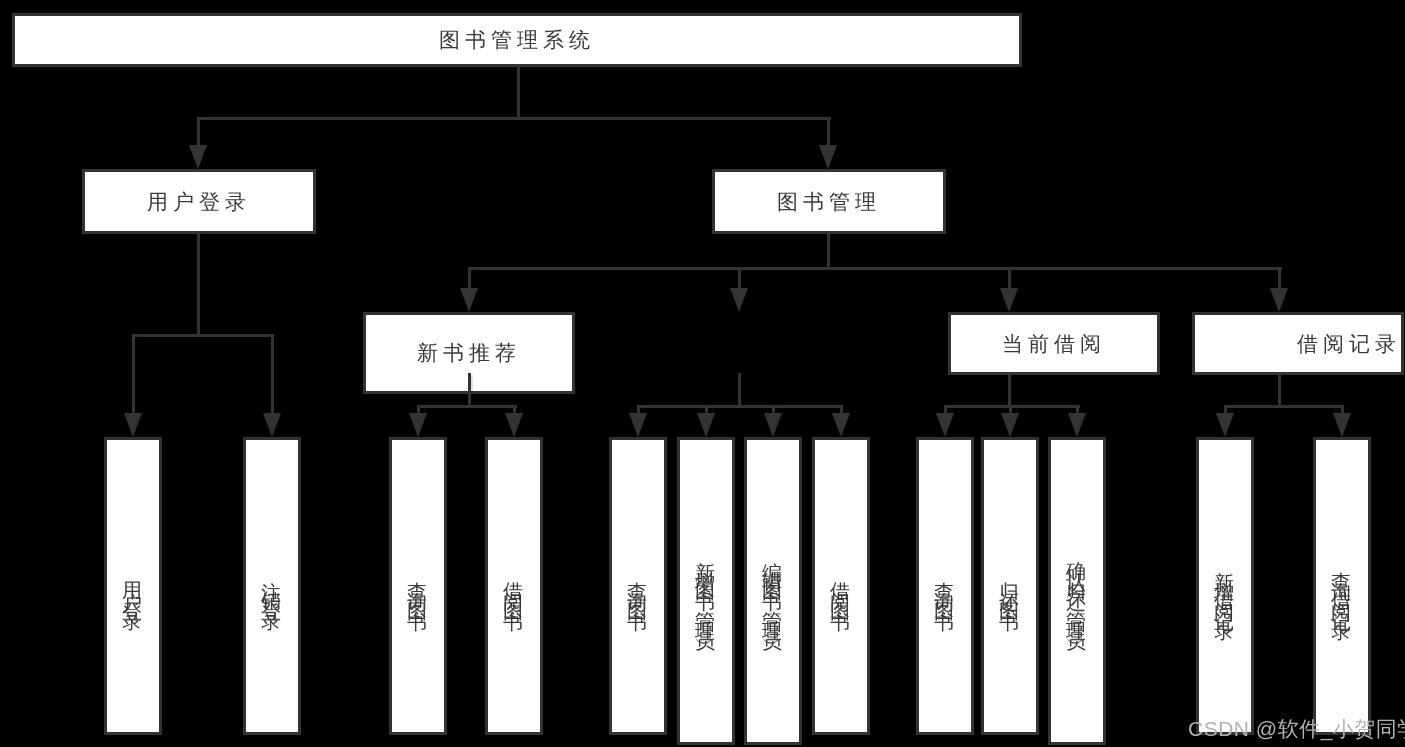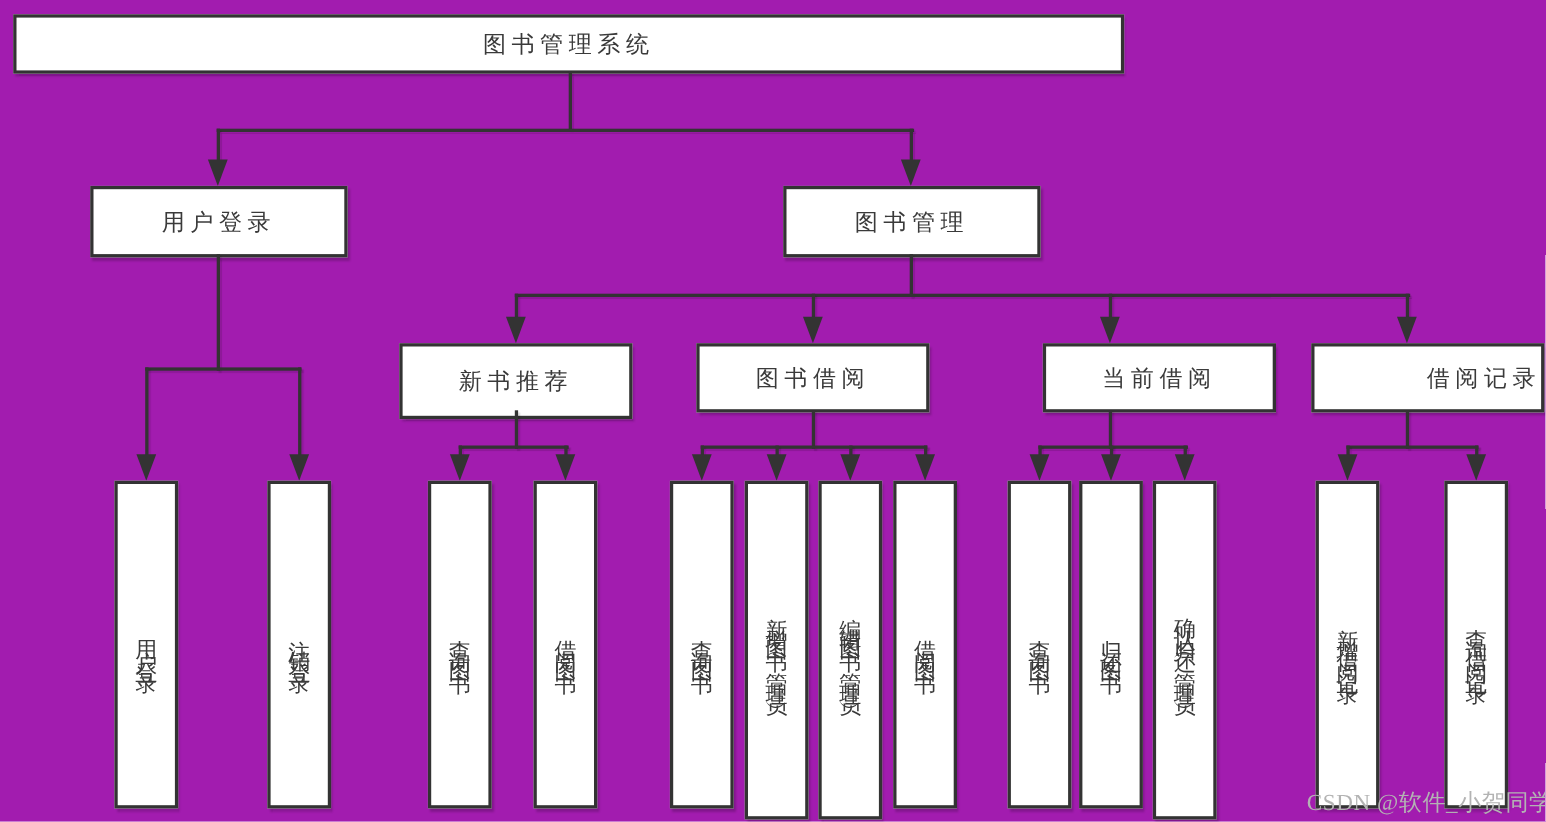--- a/index.html
+++ b/index.html
@@ -1,18 +1,18 @@
 <!DOCTYPE html>
 <html><head>
 <meta charset="utf-8">
 <style>
   html,body { margin:0; padding:0; background:#ffffff; }
   .canvas {
-    position:relative; width:1405px; height:747px; background:#a21caf;
-    font-family:Liberation Serif, serif; overflow:hidden;
+    position:relative; width:1405px; height:747px; background:#000000;
+    font-family:Liberation Sans, sans-serif; overflow:hidden;
   }
   .box {
     position:absolute; background:#ffffff; border:3px solid #333333;
     box-sizing:border-box; display:flex; align-items:center; justify-content:center;
     box-shadow:2px 3px 2px rgba(0,0,0,0.20);
   }
   .hlabel { font-size:21px; color:#3a3a3a; letter-spacing:5px; white-space:nowrap; }
   .vlabel {
     writing-mode:vertical-rl; text-orientation:mixed;
     font-size:20px; color:#3a3a3a; letter-spacing:10px; white-space:nowrap;
@@ -63,25 +63,22 @@
   <div class="hl" style="left:468px;top:267px;width:814px;"></div>
   <div class="vl" style="left:468px;top:267px;height:24px;"></div>
   <div class="ah" style="left:460px;top:288px;"></div>
   <div class="vl" style="left:738px;top:267px;height:24px;"></div>
   <div class="ah" style="left:730px;top:288px;"></div>
   <div class="vl" style="left:1008px;top:267px;height:24px;"></div>
   <div class="ah" style="left:1000px;top:288px;"></div>
   <div class="vl" style="left:1278px;top:267px;height:24px;"></div>
   <div class="ah" style="left:1270px;top:288px;"></div>
 
-  <div class="box" style="left:363px;top:312px;width:212px;height:69px;">
+  <div class="box" style="left:363px;top:312px;width:212px;height:82px;">
     <span class="hlabel">新书推荐</span>
-  </div>
-  <div class="box" style="left:633px;top:312px;width:212px;height:63px;">
-    <span class="hlabel">图书借阅</span>
   </div>
   <div class="box" style="left:903px;top:312px;width:212px;height:63px;margin-left:45px;">
     <span class="hlabel">当前借阅</span>
   </div>
   <div class="box" style="left:1192px;top:312px;width:212px;height:63px;justify-content:flex-end;">
     <span class="hlabel">借阅记录</span>
   </div>
 
   <div class="vl" style="left:468px;top:373px;height:35px;"></div>
   <div class="hl" style="left:417px;top:405px;width:100px;"></div>

